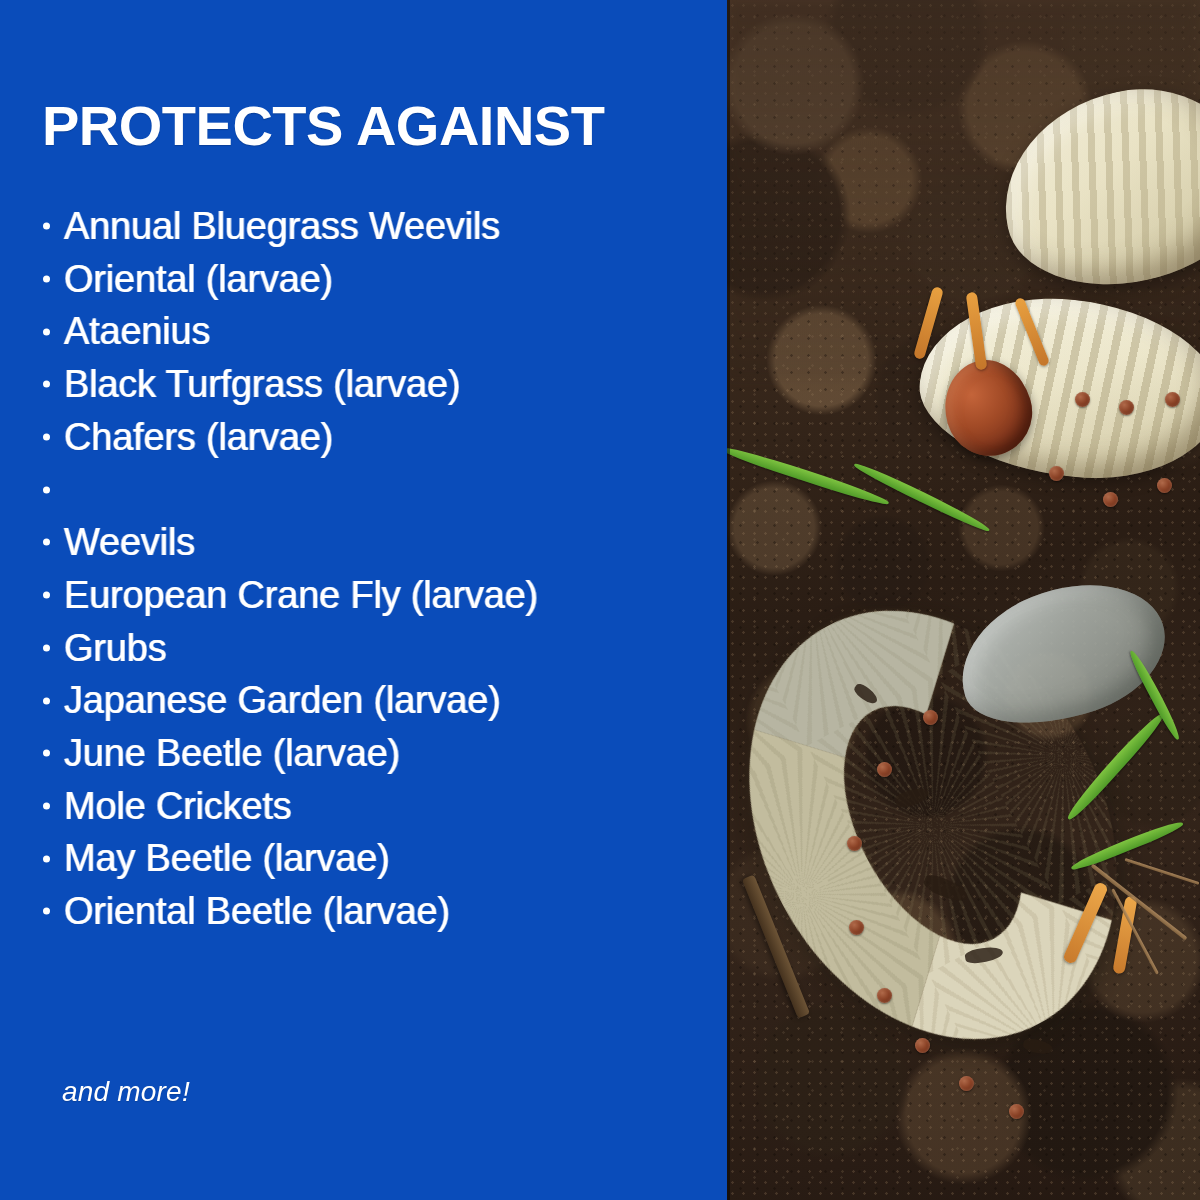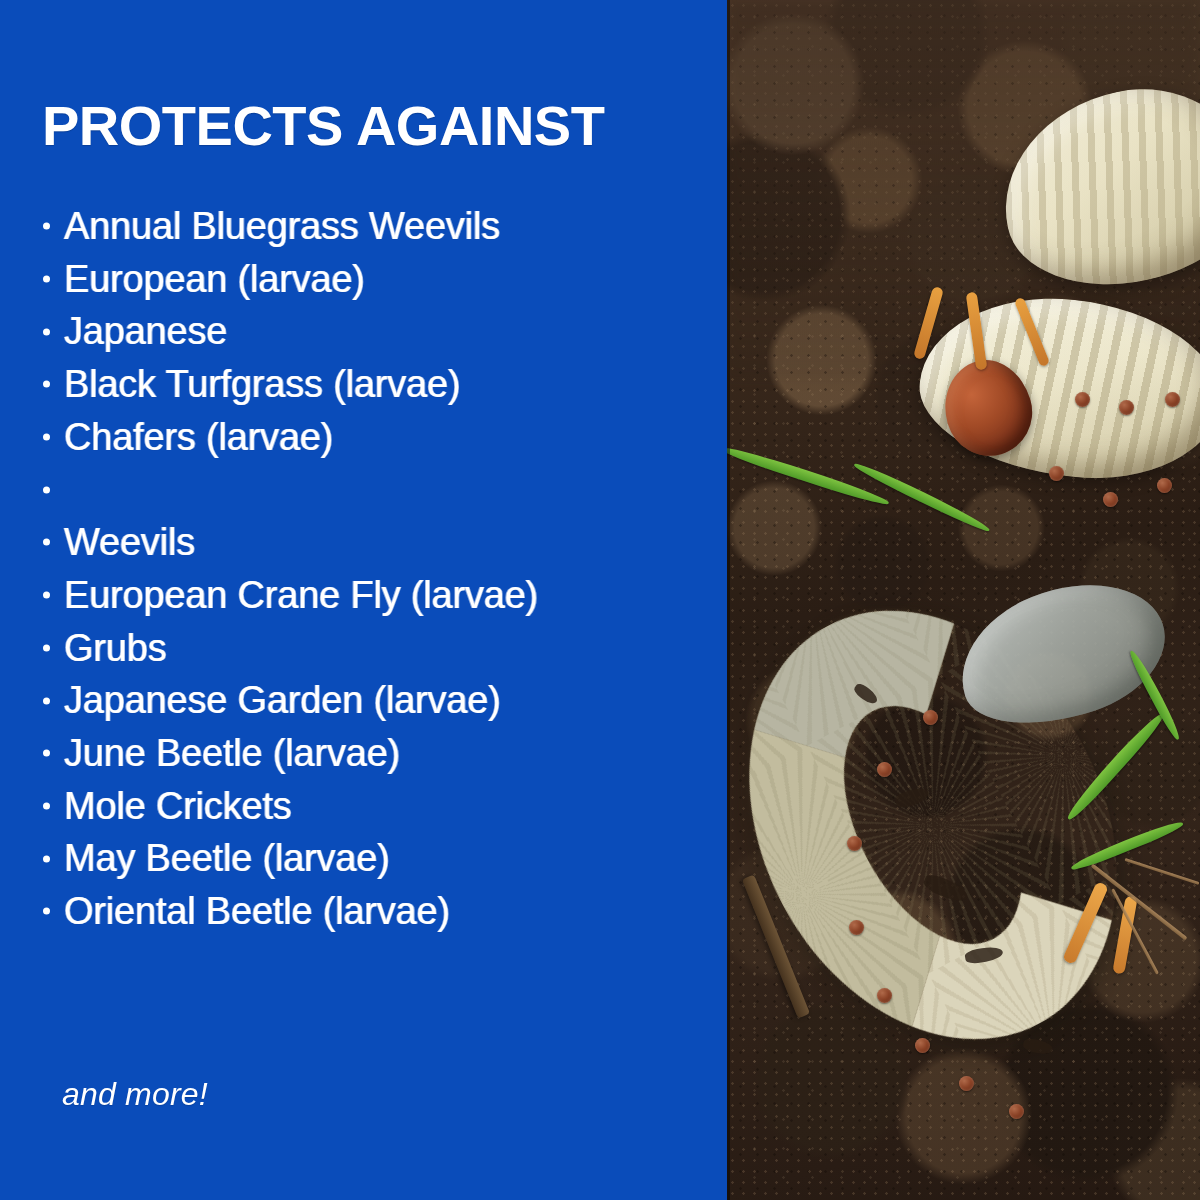--- a/index.html
+++ b/index.html
@@ -65,21 +65,21 @@
     position:absolute;
     left:1px; top:50%;
     transform:translateY(-50%);
     width:7px; height:7px;
     border-radius:50%;
     background:#ffffff;
   }
   .and-more {
     position:absolute;
     left:20px; top:1060px;
-    font-size:32px;
+    font-size:28px;
     font-style:italic;
     font-weight:400;
     color:#ffffff;
     white-space:nowrap;
     letter-spacing:0.2px;
     text-shadow:0 1px 1px rgba(0,0,0,.15);
   }
 
   
   .photo-panel {
@@ -305,25 +305,25 @@
       <h1 class="panel-title">PROTECTS AGAINST</h1>
 
       <ul class="pest-list">
 
         <li class="pest-item">
           <span class="pest-bullet"></span>
           <span>Annual Bluegrass Weevils</span>
         </li>
         <li class="pest-item">
           <span class="pest-bullet"></span>
-          <span>European (larvae)</span>
-        </li>
-        <li class="pest-item">
-          <span class="pest-bullet"></span>
-          <span>Japanese</span>
+          <span>Oriental (larvae)</span>
+        </li>
+        <li class="pest-item">
+          <span class="pest-bullet"></span>
+          <span>Ataenius</span>
         </li>
         <li class="pest-item">
           <span class="pest-bullet"></span>
           <span>Black Turfgrass (larvae)</span>
         </li>
         <li class="pest-item">
           <span class="pest-bullet"></span>
           <span>Chafers (larvae)</span>
         </li>
         <li class="pest-item">

